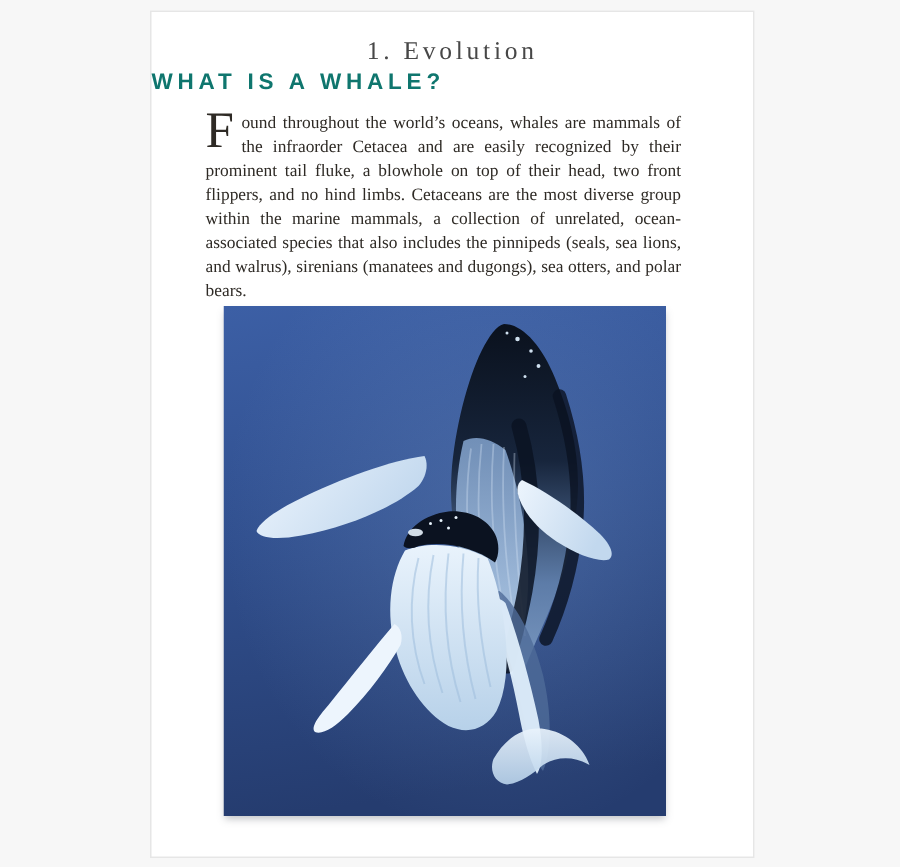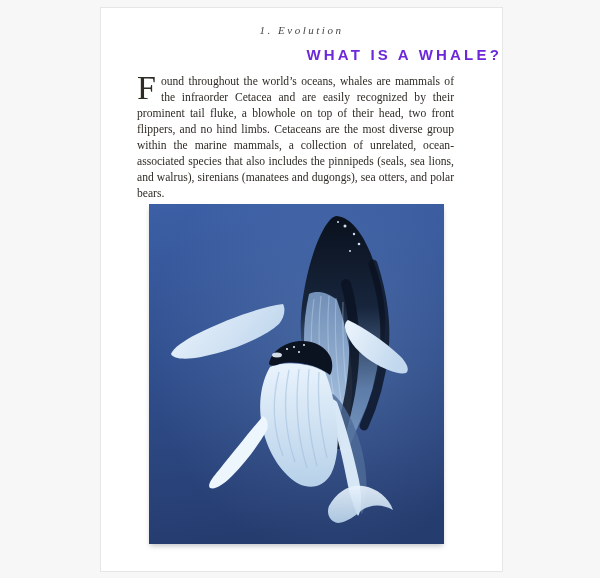--- a/index.html
+++ b/index.html
@@ -1,25 +1,25 @@
 <!DOCTYPE html>
 <html><head>
 <meta charset="utf-8">
 <style>
   html,body{margin:0;padding:0;}
   body{width:600px;height:578px;font-family:"Liberation Serif",serif;}
   .canvas{position:relative;width:600px;height:578px;overflow:hidden;background:#f7f7f7;}
   .paper{position:absolute;left:100px;top:7px;width:403px;height:565px;box-sizing:border-box;
          background:#ffffff;border:1px solid #e6e6e6;}
   .chapter-label{position:absolute;top:16px;left:0;right:0;text-align:center;
-         font-family:"Liberation Serif",serif;font-style:italic;font-size:11px;
+         font-family:"Liberation Serif",serif;font-size:17px;
          letter-spacing:2.5px;color:#474747;}
-  .page-title{position:absolute;top:38px;left:0;right:0;text-align:right;
+  .page-title{position:absolute;top:38px;left:0;right:0;text-align:left;
          font-family:"Liberation Sans",sans-serif;font-weight:700;font-size:15px;
-         letter-spacing:3.2px;color:#6d28d9;}
+         letter-spacing:3.2px;color:#0f766e;}
   .bodytext{position:absolute;top:66px;left:36px;width:317px;margin:0;
          text-align:justify;font-size:11.6px;line-height:16px;color:#2e2a25;
          font-family:"Liberation Serif",serif;}
   .dropcap{float:left;font-size:34px;line-height:26px;height:29px;
          padding:1px 5px 0 0;color:#2e2a25;}
   .photo{position:absolute;left:48px;top:196px;width:295px;height:340px;
          box-shadow:0 3px 5px -1px rgba(80,85,95,0.35);}
   .photo svg{display:block;width:295px;height:340px;}
 </style>
 </head>

